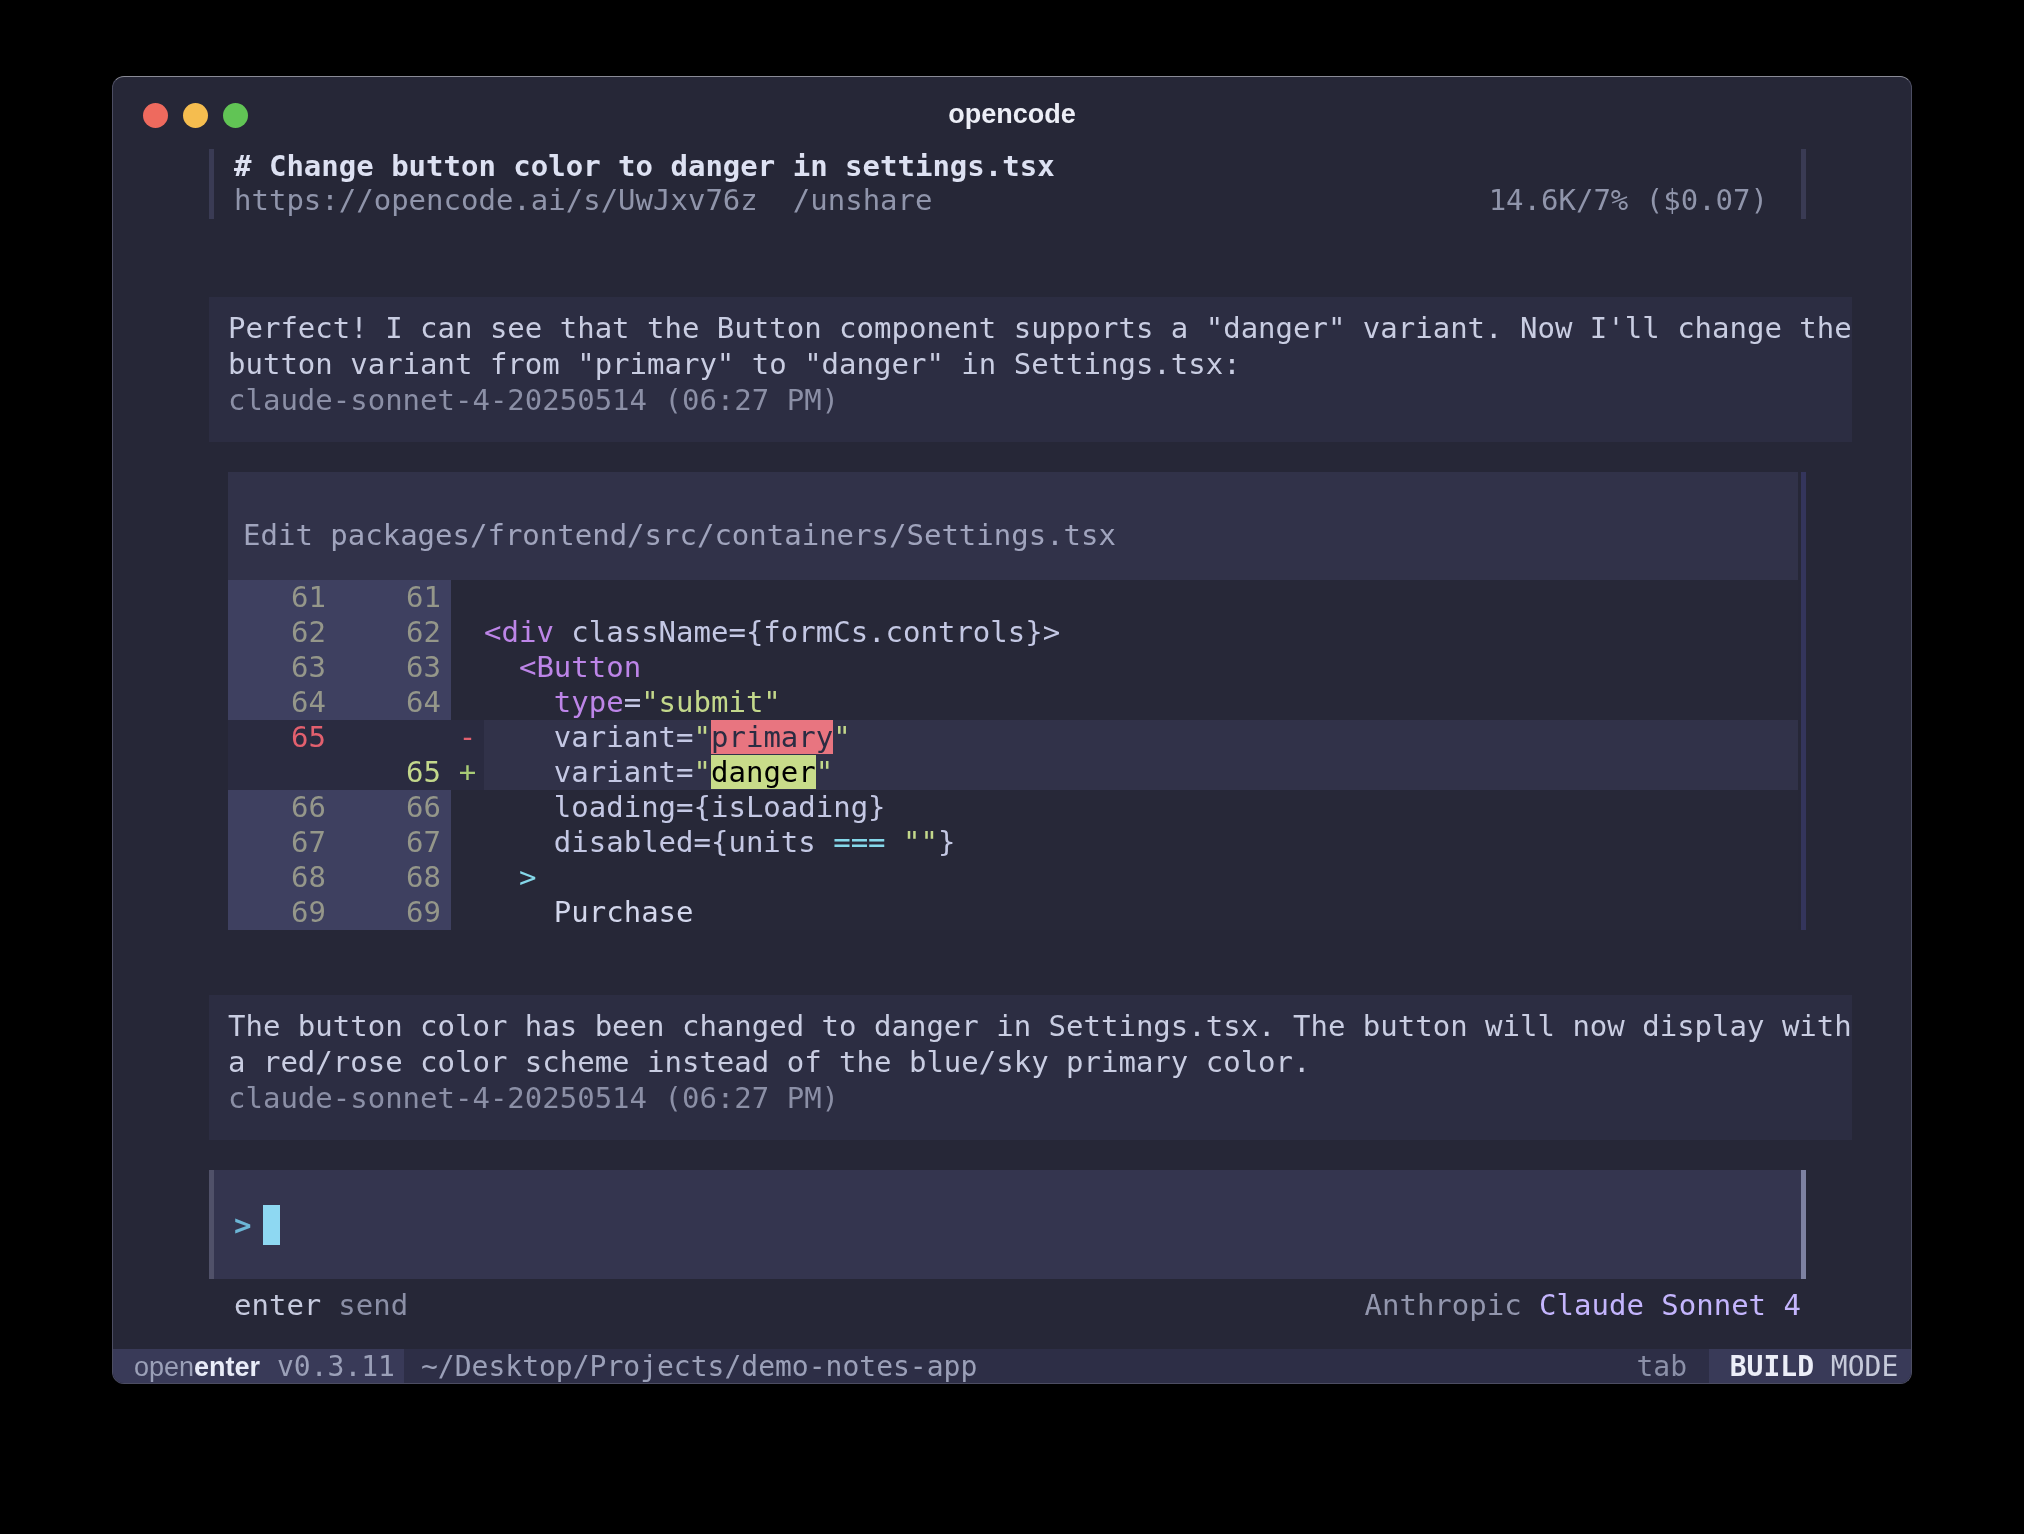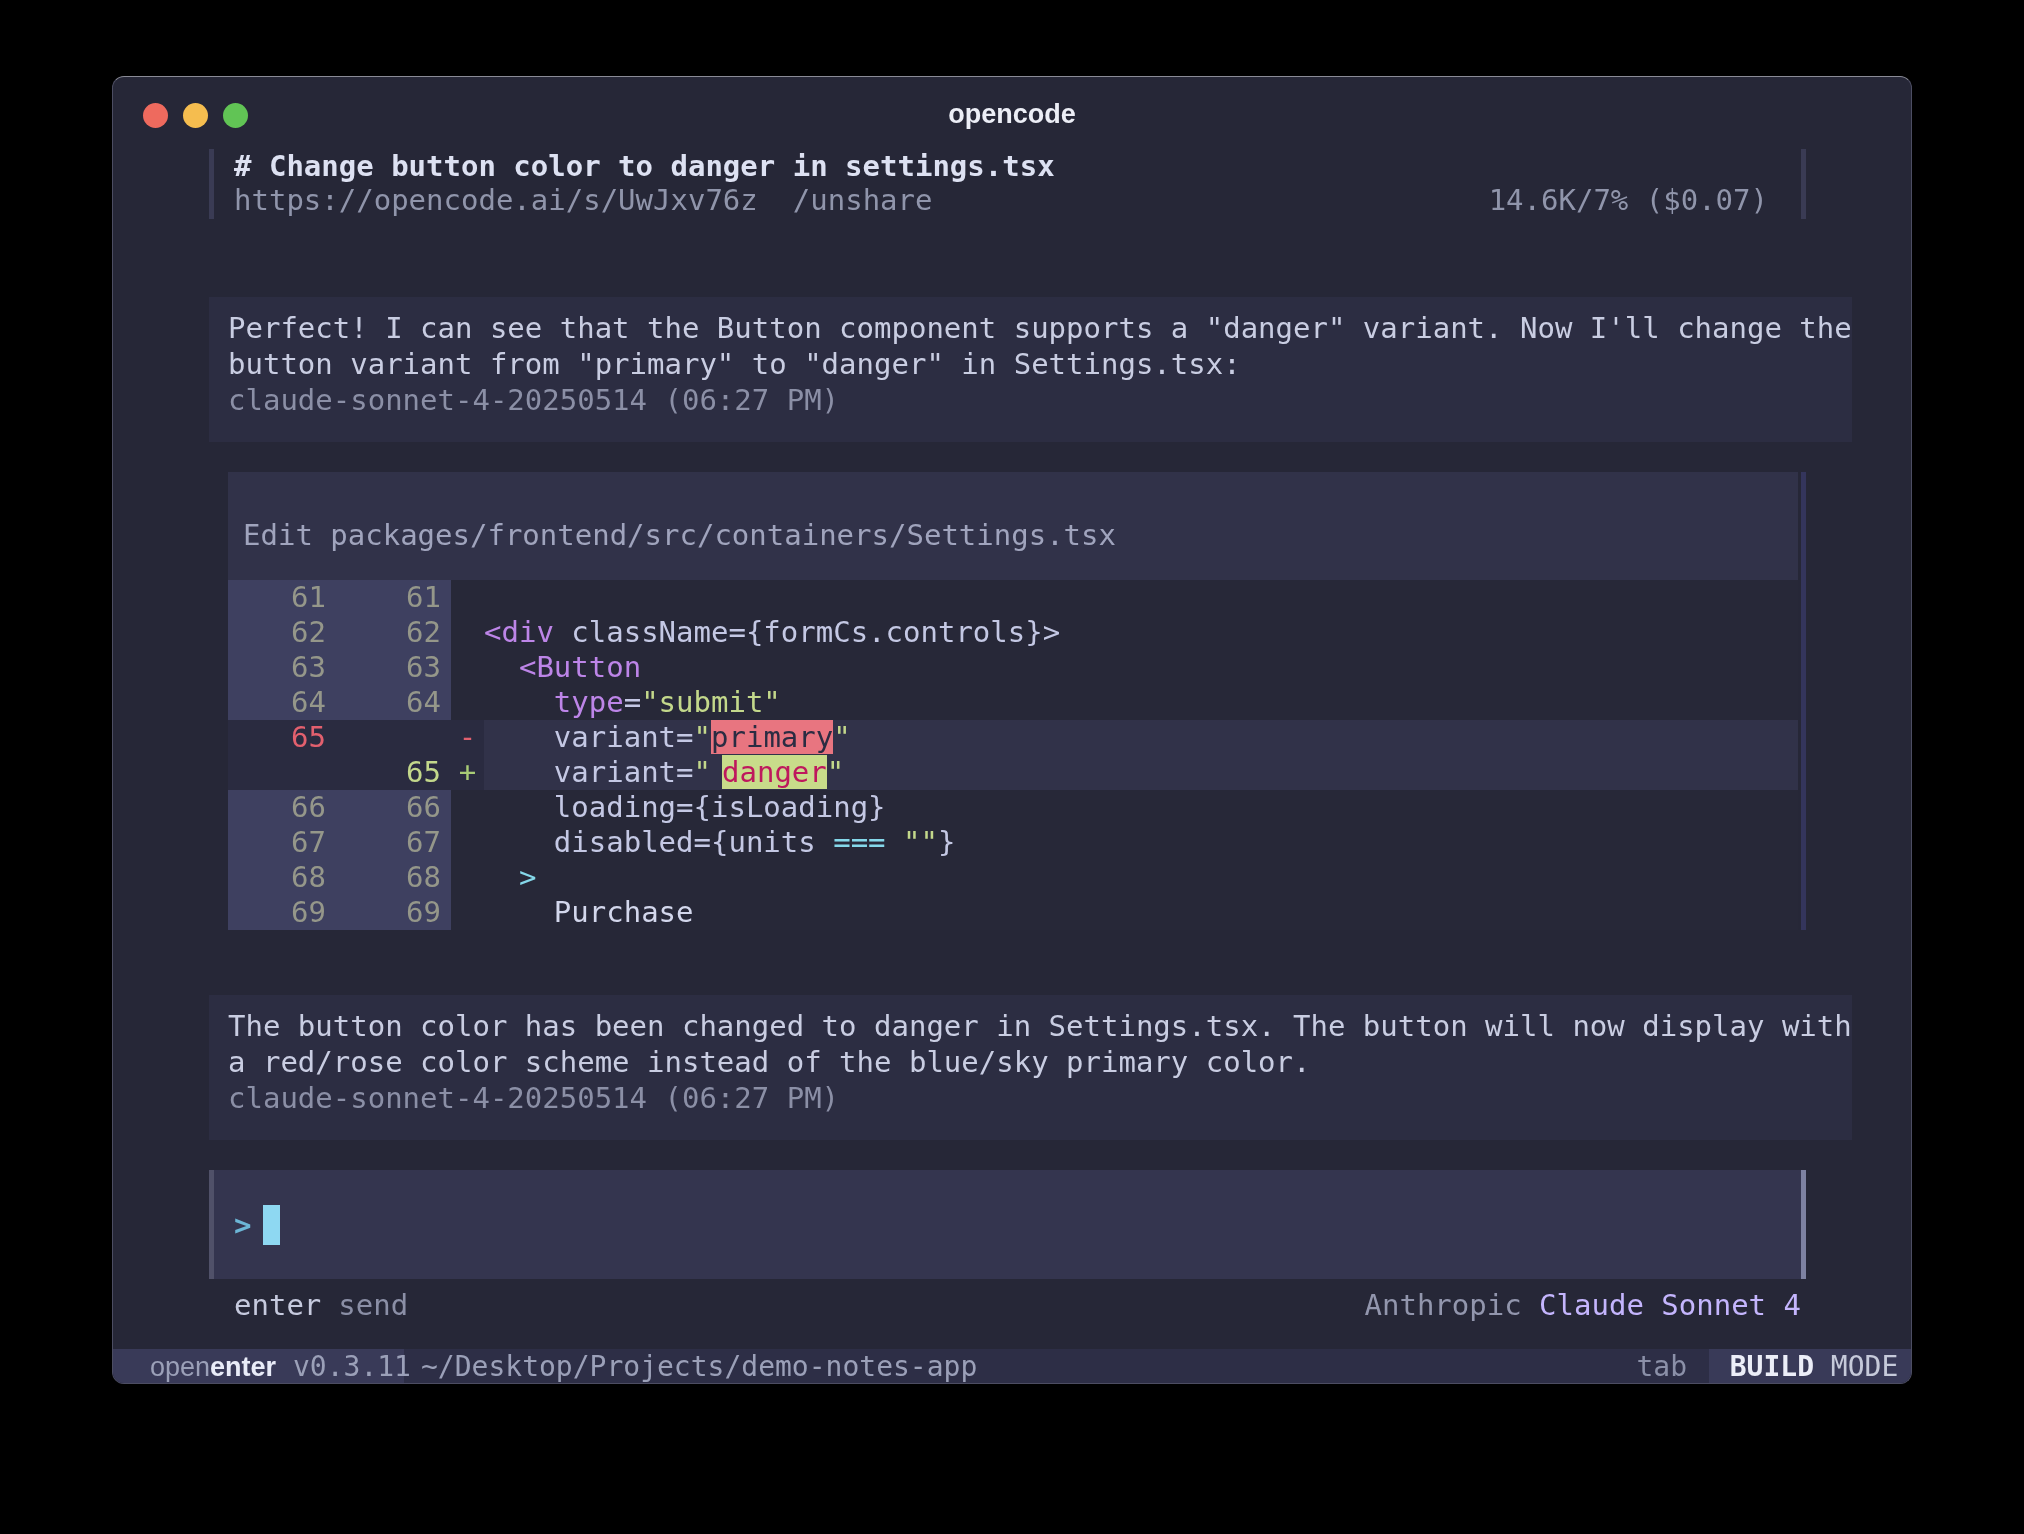--- a/index.html
+++ b/index.html
@@ -52,21 +52,21 @@
   .drow.context .num{ background:#3e4060; color:#95978a;text-align:right; }
   .drow.context .marker,.drow.context .code{ background:#272838; }
   .drow.del .num,.drow.del .marker,.drow.add .num,.drow.add .marker{ background:#2a2b40; }
   .drow.del .code,.drow.add .code{ background:#313249; }
   .drow.del .num.old,.drow.del .marker{ color:#e2606e; }
   .drow.add .num.new{ color:#c3d88b; }
   .drow.add .marker{ color:#a9cc76; }
   .tok-purple{ color:#bd85e8; } .tok-light{ color:#c4c8e4; } .tok-bright{ color:#d3d7ec; }
   .tok-green{ color:#c3d88b; } .tok-cyan{ color:#85d8ea; }
   .tok-del-hl{ background:#e87580; color:#2b2c42; }
-  .tok-add-hl{ background:#c8dc8a; color:#be185d;margin-left:11px; }
+  .tok-add-hl{ background:#c8dc8a; color:#000000; }
   .tool-vbar{ position:absolute; left:1688px; top:395px; width:5px; height:458px; background:#34355c; }
 
   
   .prompt{ position:absolute; left:96px; top:1093px; width:1597px; height:109px; display:flex; }
   .prompt .pbar-l{ width:5px; background:#505169; }
   .prompt .pbar-r{ width:5px; background:#7e82a2; }
   .prompt-body{ flex:1; background:#34354f; display:flex; align-items:center; padding-left:20px; }
   .prompt-symbol{ font-size:29px; color:#6cb6d6; font-weight:bold; }
   .cursor{ width:17px; height:40px; background:#8ed8f2; margin-left:12px; }
 
@@ -74,21 +74,21 @@
   .hint-row{ position:absolute; left:121px; top:1210px; width:1567px; display:flex;
     font-size:29px; line-height:36px; white-space:pre; }
   .hint-left{ display:flex; gap:17px; }
   .hint-key{ color:#c6cade; } .hint-action{ color:#8b8fa6; }
   .hint-right{ margin-left:auto; display:flex; }
   .provider{ color:#9296ad; } .model{ color:#c4b5fd; }
 
   
   .statusbar{ position:absolute; left:0; top:1272px; width:100%; height:36px;
     background:#2d2e46; display:flex; align-items:center; font-size:28px; line-height:36px; white-space:pre; }
-  .brand-chip{ width:291px; height:36px; background:#393a58; display:flex; align-items:center; padding-left:37px; }
+  .brand-chip{ width:291px; height:36px; background:#393a58; display:flex; align-items:center; padding-left:21px; }
   .brand-open{ font-family:"Liberation Sans",sans-serif; font-size:27px; color:#9ba0b8; }
   .brand-code{ font-family:"Liberation Sans",sans-serif; font-size:27px; font-weight:bold; color:#e9ecf8; }
   .brand-ver{ color:#9ba0b8; }
   .cwd{ margin-left:17px; color:#9ba0b8; }
   .sb-right{ margin-left:auto; display:flex; align-items:center; height:36px; }
   .tab-hint{ color:#8b90a8; margin-right:22px; }
   .mode-chip{ width:202px; height:36px; background:#393a58; display:flex; align-items:center; justify-content:center;padding-left:8px; }
   .mode-bold{ font-weight:bold; color:#eceef8; }
   .mode-rest{ color:#c6cada; }
 </style>

